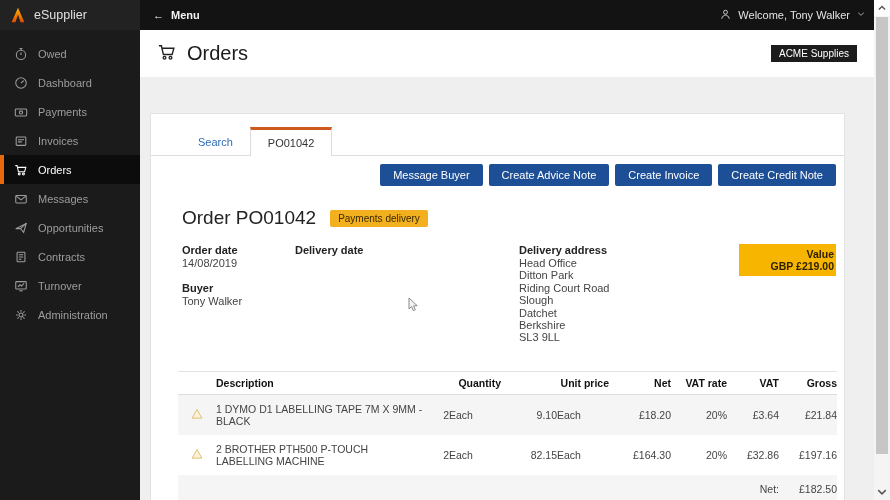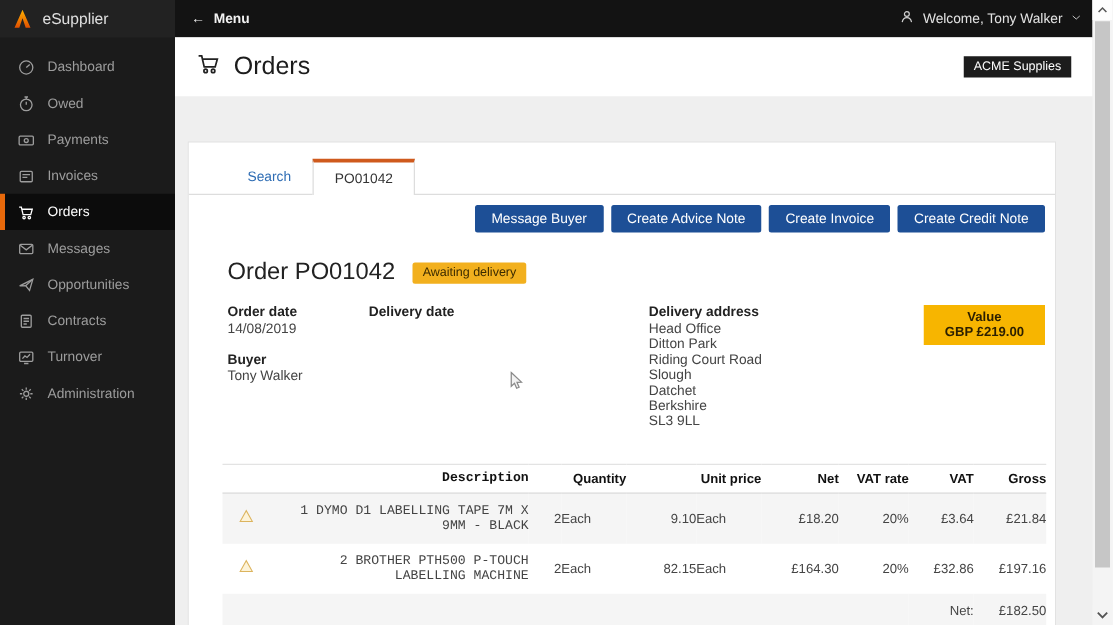--- a/index.html
+++ b/index.html
@@ -47,28 +47,28 @@
   .status-badge { background:#f2b01e; color:#3a2a00; font-size:10px; padding:3px 8px; border-radius:2px; }
 
   .info-row { display:flex; margin-top:15px; padding-left:3px; }
   .label { font-size:11px; font-weight:bold; color:#222; margin-bottom:1px; }
   .val { font-size:11px; color:#444; }
   .col1 { width:113px; }
   .col2 { width:224px; }
   .col3 { flex:1; }
   .address-line { font-size:11px; color:#444; line-height:12.4px; }
   .buyer-block { margin-top:13px; }
-  .value-box { width:97px; background:#f7b500; text-align:center; padding:4px 2px; align-self:flex-start; }
+  .value-box { width:97px; background:#f7b500; text-align:right; padding:4px 2px; align-self:flex-start; }
   .value-box .v1 { font-size:10.5px; font-weight:bold; color:#2b1f00; }
   .value-box .v2 { font-size:10.5px; font-weight:bold; color:#2b1f00; }
 
   table.lines { width:659px; border-collapse:collapse; margin-top:27px; margin-left:-1px; font-size:10.5px; color:#444; }
   table.lines th { font-size:10.5px; color:#111; font-weight:bold; border-top:1px solid #e3e3e3; border-bottom:1px solid #dcdcdc; padding:5px 0; }
   table.lines td { padding:8px 0; }
-  th.al, td.al { text-align:right;font-family:Liberation Mono, monospace; }
+  th.al, td.al { text-align:left; }
   th.ar, td.ar { text-align:right; }
   td.unit { padding-left:14px; text-align:left; }
   tr.stripe { background:#f5f5f5; }
   td.warn { text-align:center; width:38px; }
   td.t-label { text-align:right; }
   td.t-val { text-align:right; }
 
   
   .scrollbar { position:absolute; right:0; top:0; width:16px; height:500px; background:#f4f4f4; }
   .sb-btn { position:absolute; left:0; width:16px; height:16px; background:#fdfdfd; display:flex; align-items:center; justify-content:center; cursor:pointer; }
@@ -96,34 +96,34 @@
             </defs>
           <path d="M10 1 L18 19 L13.2 19 L10 9.5 L6.8 19 L2 19 Z" fill="url(#lg)"></path>
         </svg>
       </span>
       <span class="brand-name">eSupplier</span>
     </div>
     <div class="nav">
       <div class="nav-item">
         <span class="icon">
           <svg width="14" height="14" viewBox="0 0 16 16">
+              <circle cx="8" cy="9" r="5.3"></circle>
+              <path d="M6.4 1.8h3.2M8 1.8v2M8 9V6.2"></path>
+            </svg>
+        </span>
+        <span>Owed</span>
+      </div>
+      <div class="nav-item">
+        <span class="icon">
+          <svg width="14" height="14" viewBox="0 0 16 16">
               <circle cx="8" cy="8" r="6"></circle>
               <path d="M8 8 L11.2 5.2"></path>
             </svg>
         </span>
         <span>Dashboard</span>
-      </div>
-      <div class="nav-item">
-        <span class="icon">
-          <svg width="14" height="14" viewBox="0 0 16 16">
-              <circle cx="8" cy="9" r="5.3"></circle>
-              <path d="M6.4 1.8h3.2M8 1.8v2M8 9V6.2"></path>
-            </svg>
-        </span>
-        <span>Owed</span>
       </div>
       <div class="nav-item">
         <span class="icon">
           <svg width="14" height="14" viewBox="0 0 16 16">
               <rect x="1.5" y="4.5" width="13" height="8" rx="1"></rect>
               <circle cx="8" cy="8.5" r="1.8"></circle>
             </svg>
         </span>
         <span>Payments</span>
       </div>
@@ -240,21 +240,21 @@
       <div class="content">
         <div class="actions">
           <button class="btn">Message Buyer</button>
           <button class="btn">Create Advice Note</button>
           <button class="btn">Create Invoice</button>
           <button class="btn">Create Credit Note</button>
         </div>
 
         <div class="order-heading">
           <h1>Order PO01042</h1>
-          <span class="status-badge">Awaiting delivery</span>
+          <span class="status-badge">Payments delivery</span>
         </div>
 
         <div class="info-row">
           <div class="col1">
             <div>
               <div class="label">Order date</div>
               <div class="val">14/08/2019</div>
             </div>
             <div class="buyer-block">
               <div class="label">Buyer</div>

